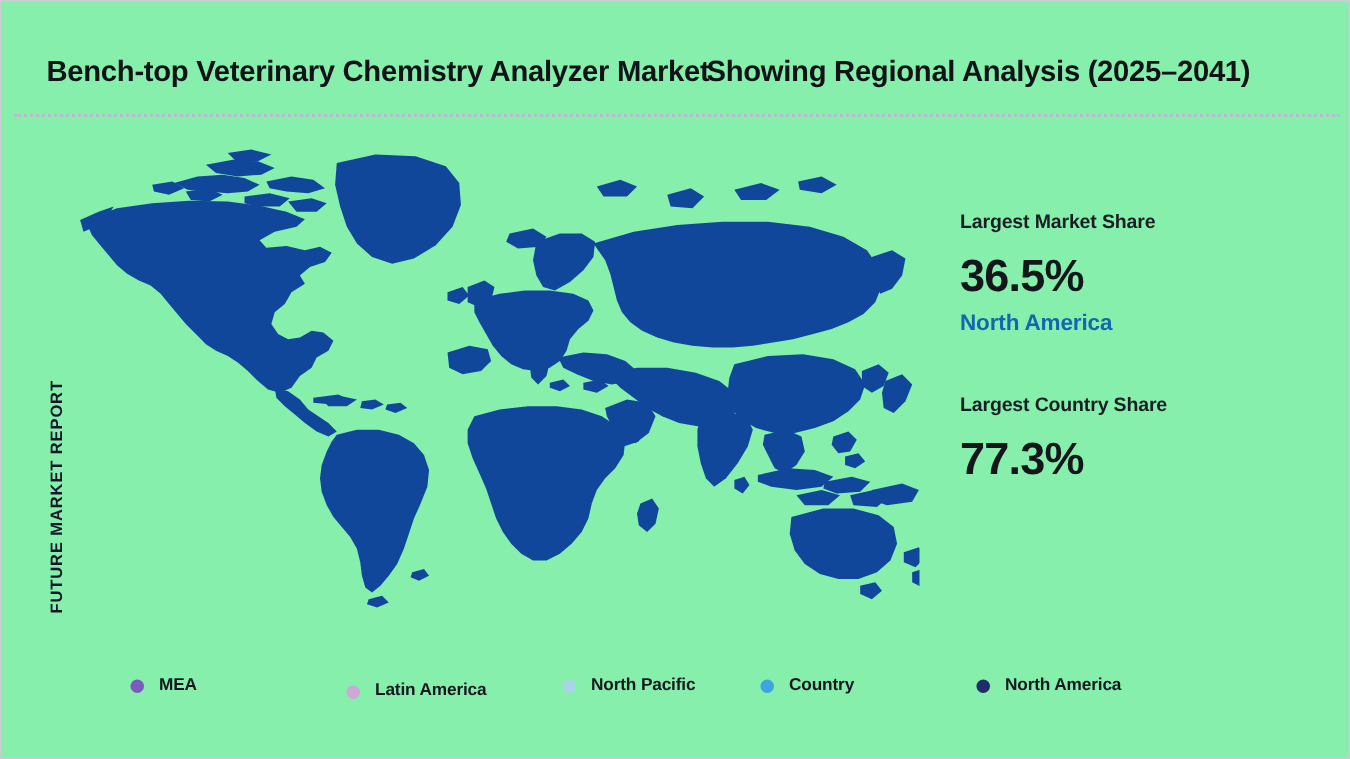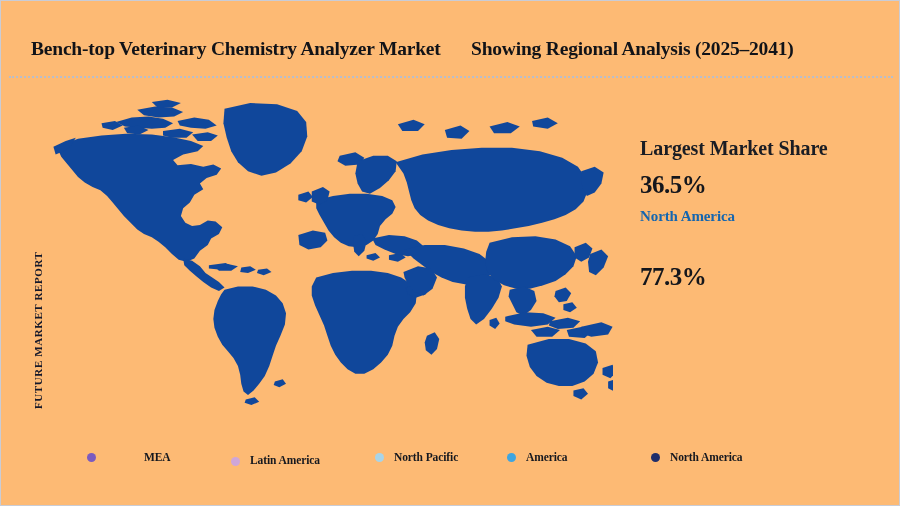--- a/index.html
+++ b/index.html
@@ -84,29 +84,29 @@
   
   .stats-panel {
     position: absolute;
     left: 639px;
     top: 138px;
     width: 240px;
   }
   .stat-block { margin-bottom: 36px; }
   .stat-block:last-child { margin-bottom: 0; }
   .stat-label {
-    font-size: 20px;
+    font-size: 13px;
     font-weight: bold;
     color: #1a1d24;
     line-height: 18px;
     margin-bottom: 12px;
     letter-spacing: -0.1px;
   }
   .stat-value {
-    font-size: 25px;
+    font-size: 30px;
     font-weight: bold;
     color: #14161c;
     line-height: 32px;
     margin-bottom: 6px;
     letter-spacing: -0.5px;
   }
   .stat-region {
     font-size: 15px;
     font-weight: bold;
     color: #1566b0;
@@ -140,21 +140,21 @@
   .legend-label {
     font-size: 11.5px;
     font-weight: bold;
     color: #15181f;
     letter-spacing: -0.1px;
   }
 </style>
 </head>
 <body>
 
-<div id="infographic" style="background: #fdba74; font-family: Liberation Serif, serif;">
+<div id="infographic" style="background: #86efac;">
 
   <div class="title-band">
     <div class="title-text title-primary">Bench-top Veterinary Chemistry Analyzer Market</div>
     <div class="title-text title-secondary">Showing Regional Analysis (2025–2041)</div>
     <div class="title-divider"></div>
   </div>
 
   <div class="brand-vertical">FUTURE MARKET REPORT</div>
 
   <div class="map-wrap">
@@ -286,45 +286,46 @@
 
   <div class="stats-panel">
 
     <div class="stat-block">
       <div class="stat-label">Largest Market Share</div>
       <div class="stat-value">36.5%</div>
       <div class="stat-region">North America</div>
     </div>
 
     <div class="stat-block">
+      <div class="stat-label">Largest Country Share</div>
       <div class="stat-value">77.3%</div>
     </div>
 
   </div>
 
   <div class="legend">
 
-    <div class="legend-item" id="legend-0" style="left: 0px; gap: 38px;">
+    <div class="legend-item" id="legend-0" style="left: 0px;">
       <span class="legend-dot" style="background: rgb(123, 91, 191);"></span>
       <span class="legend-label">MEA</span>
     </div>
 
     <div class="legend-item" id="legend-1" style="left: 144px; align-items: flex-end;">
       <span class="legend-dot" style="background: rgb(207, 166, 216);"></span>
       <span class="legend-label">Latin America</span>
     </div>
 
     <div class="legend-item" id="legend-2" style="left: 288px;">
       <span class="legend-dot" style="background: rgb(168, 212, 232);"></span>
       <span class="legend-label">North Pacific</span>
     </div>
 
     <div class="legend-item" id="legend-3" style="left: 420px;">
       <span class="legend-dot" style="background: rgb(62, 165, 224);"></span>
-      <span class="legend-label">America</span>
+      <span class="legend-label">Country</span>
     </div>
 
     <div class="legend-item" id="legend-4" style="left: 564px;">
       <span class="legend-dot" style="background: rgb(31, 46, 107);"></span>
       <span class="legend-label">North America</span>
     </div>
 
   </div>
 
 </div>

